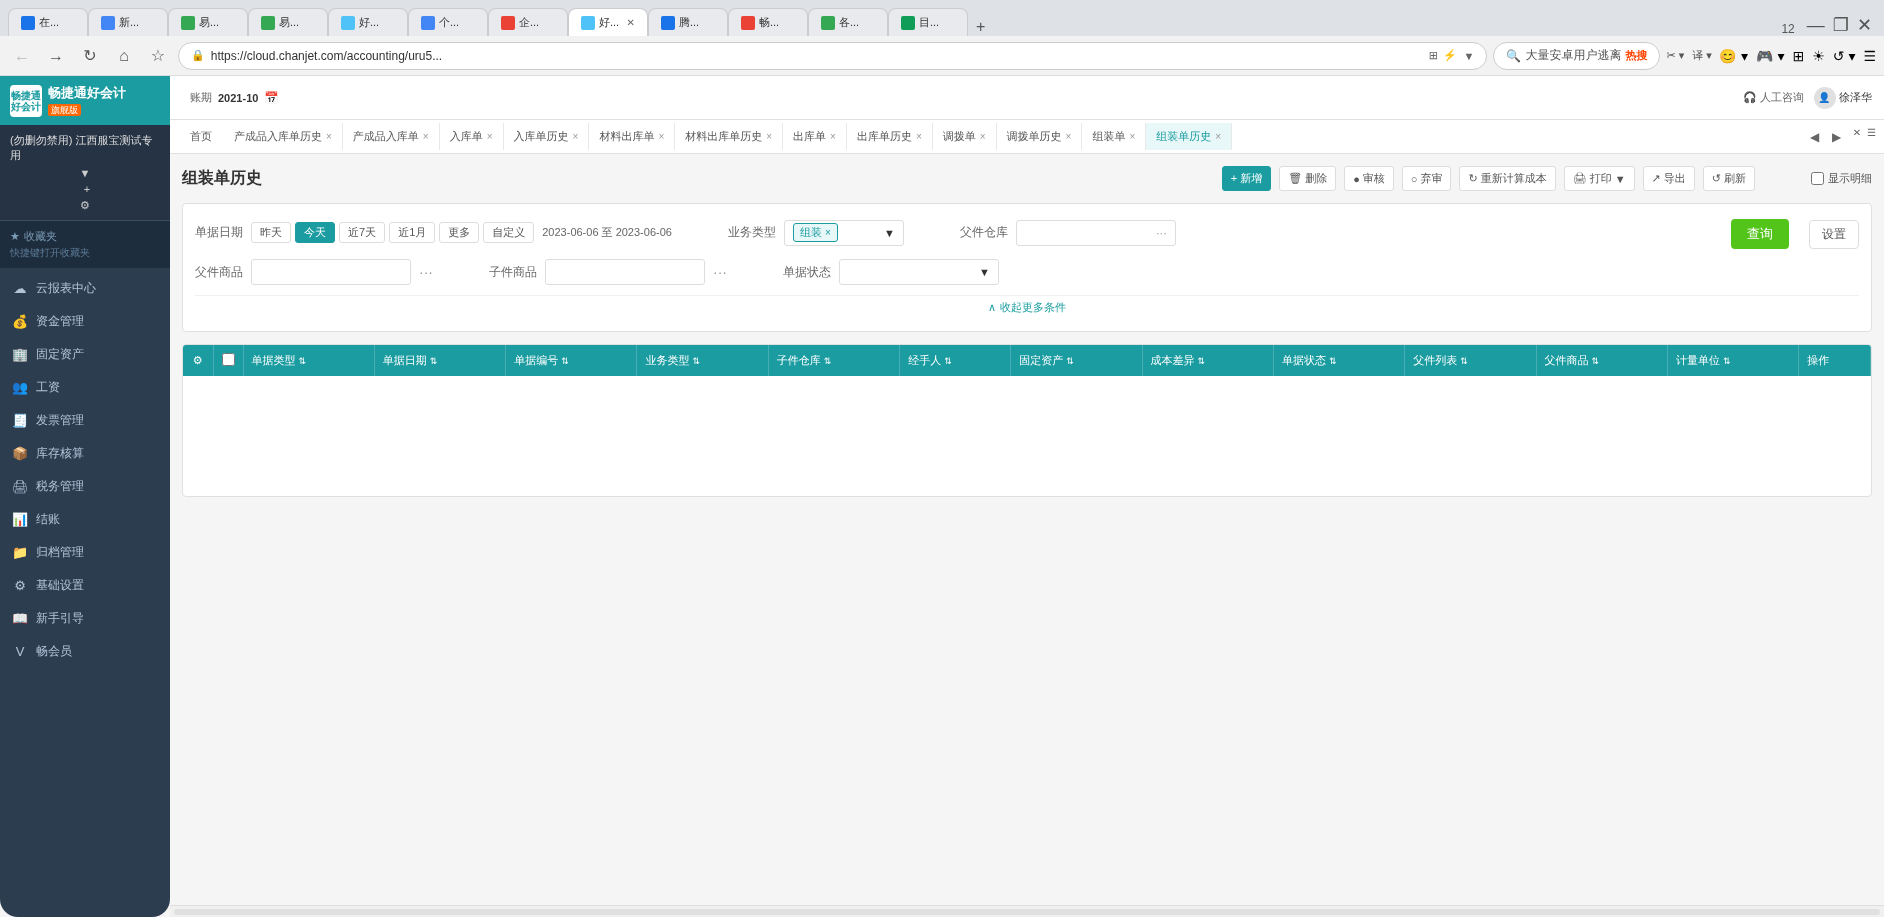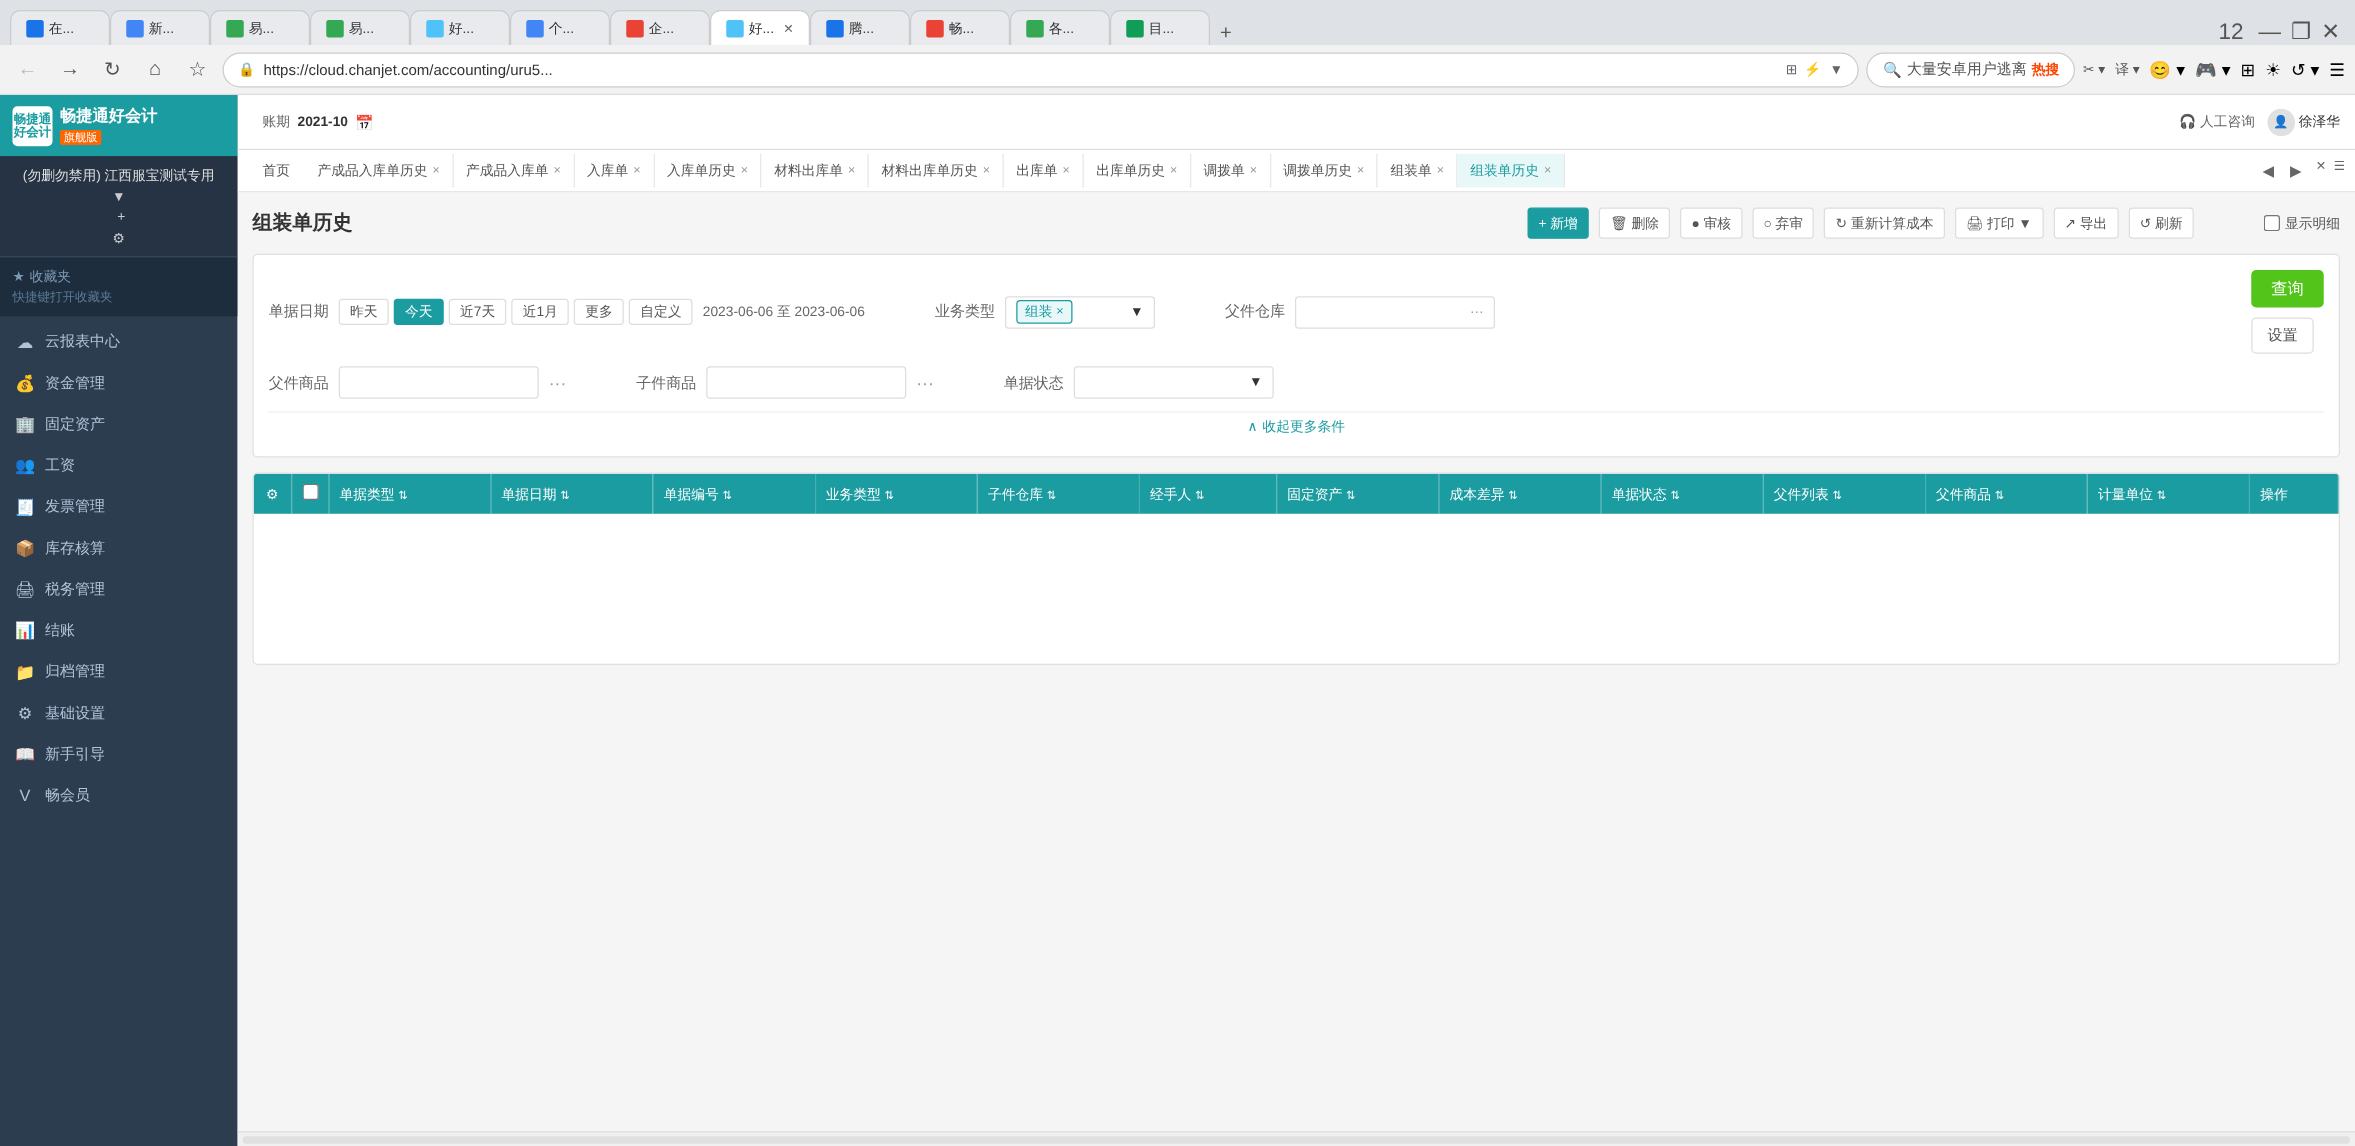--- a/index.html
+++ b/index.html
@@ -22,21 +22,21 @@
     .address-bar .lock-icon { color: #1a73e8; font-size: 11px; }
     .address-text { color: #333; font-size: 12px; flex: 1; }
     .toolbar-search { display: flex; align-items: center; gap: 4px; background: #fff; border: 1px solid #ccc; border-radius: 20px; height: 28px; padding: 0 12px; font-size: 12px; color: #555; }
     .hot-search { color: #ff4500; font-size: 11px; font-weight: bold; }
     .toolbar-actions { display: flex; gap: 8px; align-items: center; }
 
     
     .app-container { display: flex; height: calc(100vh - 76px); }
 
     
-    .sidebar { width: 190px; background: #2d3d50; display: flex; flex-direction: column; color: #fff; flex-shrink: 0; }
+    .sidebar { width: 170px; background: #2d3d50; display: flex; flex-direction: column; color: #fff; flex-shrink: 0; border-radius: 18px; }
     .sidebar-header { background: #1a9ca0; padding: 8px 10px; display: flex; align-items: center; gap: 6px; }
     .sidebar-logo { width: 32px; height: 32px; background: #fff; border-radius: 4px; display: flex; align-items: center; justify-content: center; }
     .sidebar-logo-text { font-size: 10px; color: #1a9ca0; font-weight: bold; line-height: 1.1; text-align: center; }
     .sidebar-brand { font-size: 13px; color: #fff; font-weight: bold; }
     .sidebar-tag { font-size: 9px; background: #ff6600; color: #fff; padding: 1px 3px; border-radius: 2px; }
     .company-selector { background: #263344; padding: 8px 10px; display: flex; align-items: center; gap: 4px; cursor: pointer; font-size: 11px; color: #ccc; border-bottom: 1px solid #3a4d62; flex-direction: column; }
     .company-name { flex: 1; font-size: 11px; color: #ddd; }
     .sidebar-favorites { background: #1e2d3d; padding: 8px 10px; }
     .sidebar-favorites-title { font-size: 11px; color: #7a9bb5; display: flex; align-items: center; gap: 4px; }
     .sidebar-favorites-sub { font-size: 10px; color: #5a7a95; margin-top: 2px; }
@@ -93,21 +93,21 @@
     .data-table th:last-child { background: #1a9ca0; }
     .data-table .th-checkbox { width: 30px; text-align: center; }
     .data-table .th-settings { width: 30px; text-align: center; }
     .table-empty { text-align: center; padding: 60px; color: #999; font-size: 13px; }
 
     
     .query-btn { background: #52c41a; color: #fff; border: none; border-radius: 4px; padding: 6px 16px; font-size: 13px; cursor: pointer; display: block; }
     .set-btn { background: #fff; color: #555; border: 1px solid #ddd; border-radius: 4px; padding: 5px 12px; font-size: 12px; cursor: pointer; display: block; margin-top: 4px; }
 
     
-    .query-panel { display: flex; flex-direction: column; align-items: flex-start; gap: 4px; margin-left: auto; }
+    .query-panel { display: flex; flex-direction: row; align-items: flex-end; gap: 20px; margin-left: auto; }
 
     .scrollbar-bottom { height: 12px; background: #f0f0f0; border-top: 1px solid #ddd; display: flex; align-items: center; padding: 0 4px; }
     .scrollbar-track { flex: 1; height: 6px; background: #e0e0e0; border-radius: 3px; position: relative; }
 
     
     .show-detail { display: flex; align-items: center; gap: 4px; font-size: 11px; color: #555; margin-left: 48px; }
 
     
     .nav-arrows { display: flex; gap: 2px; margin-left: auto; }
 
@@ -166,21 +166,21 @@
     </div>
     <div class="browser-tab">
       <div class="tab-icon" style="background:#34a853;"></div>
       <span>各...</span>
     </div>
     <div class="browser-tab">
       <div class="tab-icon" style="background:#0f9d58;"></div>
       <span>目...</span>
     </div>
     <button class="tab-add">+</button>
-    <span style="margin-left:auto; display:flex; align-items:center; font-size:18px; color:#555; padding:0 8px;">12</span>
+    <span style="margin-left:auto; display:flex; align-items:center; font-size:12px; color:#555; padding:0 8px;">12</span>
     <span style="font-size:18px; color:#555; padding:0 4px; cursor:pointer;">—</span>
     <span style="font-size:18px; color:#555; padding:0 4px; cursor:pointer;">❐</span>
     <span style="font-size:18px; color:#555; padding:0 4px; cursor:pointer;">✕</span>
   </div>
 </div>
 
 <div class="browser-toolbar">
   <button class="nav-btn disabled">←</button>
   <button class="nav-btn">→</button>
   <button class="nav-btn">↻</button>

